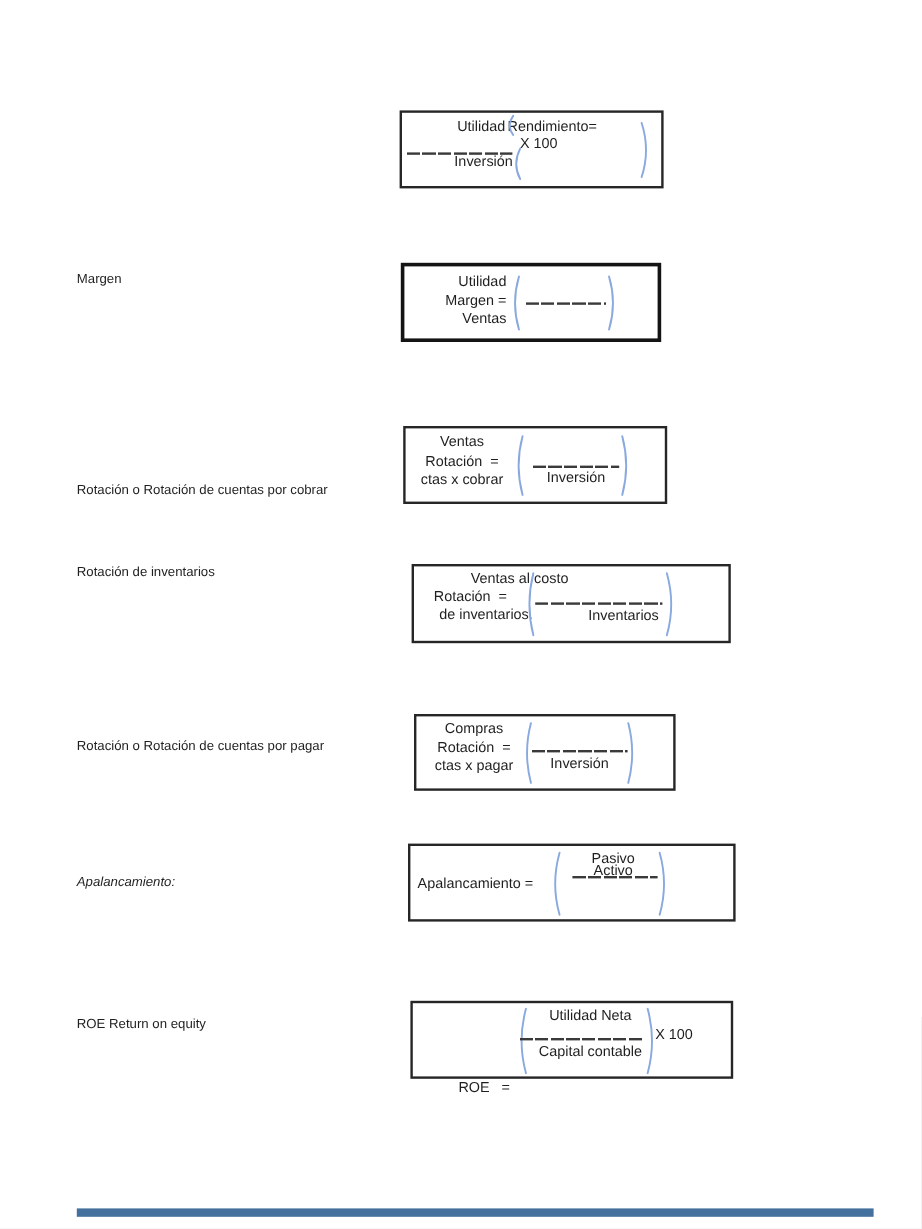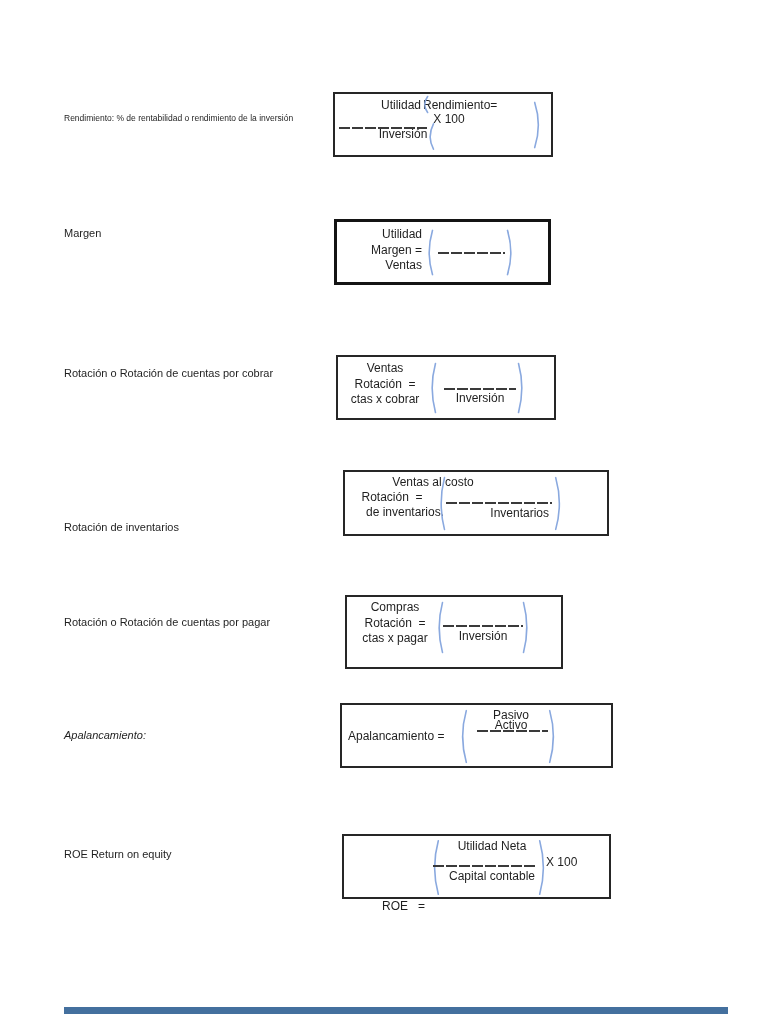--- a/index.html
+++ b/index.html
@@ -18,21 +18,20 @@
   .uline{position:absolute;height:2px;
          background:repeating-linear-gradient(90deg,#3a3a3a 0 11px,rgba(0,0,0,0) 11px 13px);}
   .paren{position:absolute;overflow:visible;}
   .bottom-bar{position:absolute;left:64px;top:1007px;width:664px;height:7px;}
 </style>
 </head>
 <body>
 
 <div id="page">
 
-  <div class="label small" style="top:111px;">Rendimiento: % de rentabilidad o rendimiento de la inversión</div>
   <div class="fbox" style="left:333px;top:92px;width:220px;height:65px;">
     <span class="fx ctr" style="left:40px;top:4px;width:52px;">Utilidad</span>
     <span class="fx" style="left:88px;top:4px;">Rendimiento=</span>
     <span class="fx ctr" style="left:92px;top:18px;width:44px;">X 100</span>
     <div class="uline" style="left:4px;top:33px;width:88px;"></div>
     <span class="fx ctr" style="left:38px;top:33px;width:60px;">Inversión</span>
     <svg class="paren" style="left:86px;top:2px;width:8px;height:17px;" viewBox="0 0 10 100" preserveAspectRatio="none">
         <path d="M8.3 3 Q1 50 8.3 97" fill="none" stroke-width="1.6" stroke-linecap="round" vector-effect="non-scaling-stroke" stroke="#8aa9df"></path>
       </svg>
     <svg class="paren" style="left:91px;top:29px;width:9px;height:27px;" viewBox="0 0 10 100" preserveAspectRatio="none">
@@ -52,54 +51,54 @@
     </div>
     <svg class="paren" style="left:88px;top:7px;width:9px;height:47px;" viewBox="0 0 10 100" preserveAspectRatio="none">
         <path d="M8.3 3 Q1 50 8.3 97" fill="none" stroke-width="1.6" stroke-linecap="round" vector-effect="non-scaling-stroke" stroke="#8aa9df"></path>
       </svg>
     <div class="uline" style="left:101px;top:30px;width:67px;"></div>
     <svg class="paren" style="left:169px;top:7px;width:9px;height:47px;" viewBox="0 0 10 100" preserveAspectRatio="none">
         <path d="M1.7 3 Q9 50 1.7 97" fill="none" stroke-width="1.6" stroke-linecap="round" vector-effect="non-scaling-stroke" stroke="#8aa9df"></path>
       </svg>
   </div>
 
-  <div class="label" style="top:366px;">Rotación o Rotación de cuentas por cobrar</div>
+  <div class="label" style="top:402px;">Rotación o Rotación de cuentas por cobrar</div>
   <div class="fbox" style="left:336px;top:355px;width:220px;height:65px;">
     <div class="col ctr" style="left:4px;top:4px;width:86px;">
       <span>Ventas</span>
       <span>Rotación  =</span>
       <span>ctas x cobrar</span>
     </div>
     <svg class="paren" style="left:90px;top:5px;width:9px;height:52px;" viewBox="0 0 10 100" preserveAspectRatio="none">
         <path d="M8.3 3 Q1 50 8.3 97" fill="none" stroke-width="1.6" stroke-linecap="round" vector-effect="non-scaling-stroke" stroke="#8aa9df"></path>
       </svg>
     <div class="uline" style="left:106px;top:31px;width:72px;"></div>
     <span class="fx ctr" style="left:108px;top:34px;width:68px;">Inversión</span>
     <svg class="paren" style="left:179px;top:5px;width:9px;height:52px;" viewBox="0 0 10 100" preserveAspectRatio="none">
         <path d="M1.7 3 Q9 50 1.7 97" fill="none" stroke-width="1.6" stroke-linecap="round" vector-effect="non-scaling-stroke" stroke="#8aa9df"></path>
       </svg>
   </div>
 
-  <div class="label" style="top:520px;">Rotación de inventarios</div>
+  <div class="label" style="top:470px;">Rotación de inventarios</div>
   <div class="fbox" style="left:343px;top:470px;width:266px;height:66px;">
     <span class="fx ctr" style="left:28px;top:3px;width:120px;">Ventas al costo</span>
     <span class="fx ctr" style="left:4px;top:18px;width:86px;">Rotación  =</span>
     <span class="fx ctr" style="left:0px;top:33px;width:120px;">de inventarios.</span>
     <svg class="paren" style="left:92px;top:4px;width:9px;height:55px;" viewBox="0 0 10 100" preserveAspectRatio="none">
         <path d="M8.3 3 Q1 50 8.3 97" fill="none" stroke-width="1.6" stroke-linecap="round" vector-effect="non-scaling-stroke" stroke="#8aa9df"></path>
       </svg>
     <div class="uline" style="left:101px;top:30px;width:106px;"></div>
     <span class="fx ctr" style="left:110px;top:34px;width:94px;text-align:right;">Inventarios</span>
     <svg class="paren" style="left:209px;top:4px;width:10px;height:55px;" viewBox="0 0 10 100" preserveAspectRatio="none">
         <path d="M1.7 3 Q9 50 1.7 97" fill="none" stroke-width="1.6" stroke-linecap="round" vector-effect="non-scaling-stroke" stroke="#8aa9df"></path>
       </svg>
   </div>
 
   <div class="label" style="top:615px;">Rotación o Rotación de cuentas por pagar</div>
-  <div class="fbox" style="left:345px;top:595px;width:218px;height:74px;">
+  <div class="fbox" style="left:345px;top:595px;width:218px;height:64px;">
     <div class="col ctr" style="left:4px;top:3px;width:88px;">
       <span>Compras</span>
       <span>Rotación  =</span>
       <span>ctas x pagar</span>
     </div>
     <svg class="paren" style="left:88px;top:4px;width:9px;height:53px;" viewBox="0 0 10 100" preserveAspectRatio="none">
         <path d="M8.3 3 Q1 50 8.3 97" fill="none" stroke-width="1.6" stroke-linecap="round" vector-effect="non-scaling-stroke" stroke="#8aa9df"></path>
       </svg>
     <div class="uline" style="left:96px;top:28px;width:80px;"></div>
     <span class="fx ctr" style="left:100px;top:32px;width:72px;">Inversión</span>

